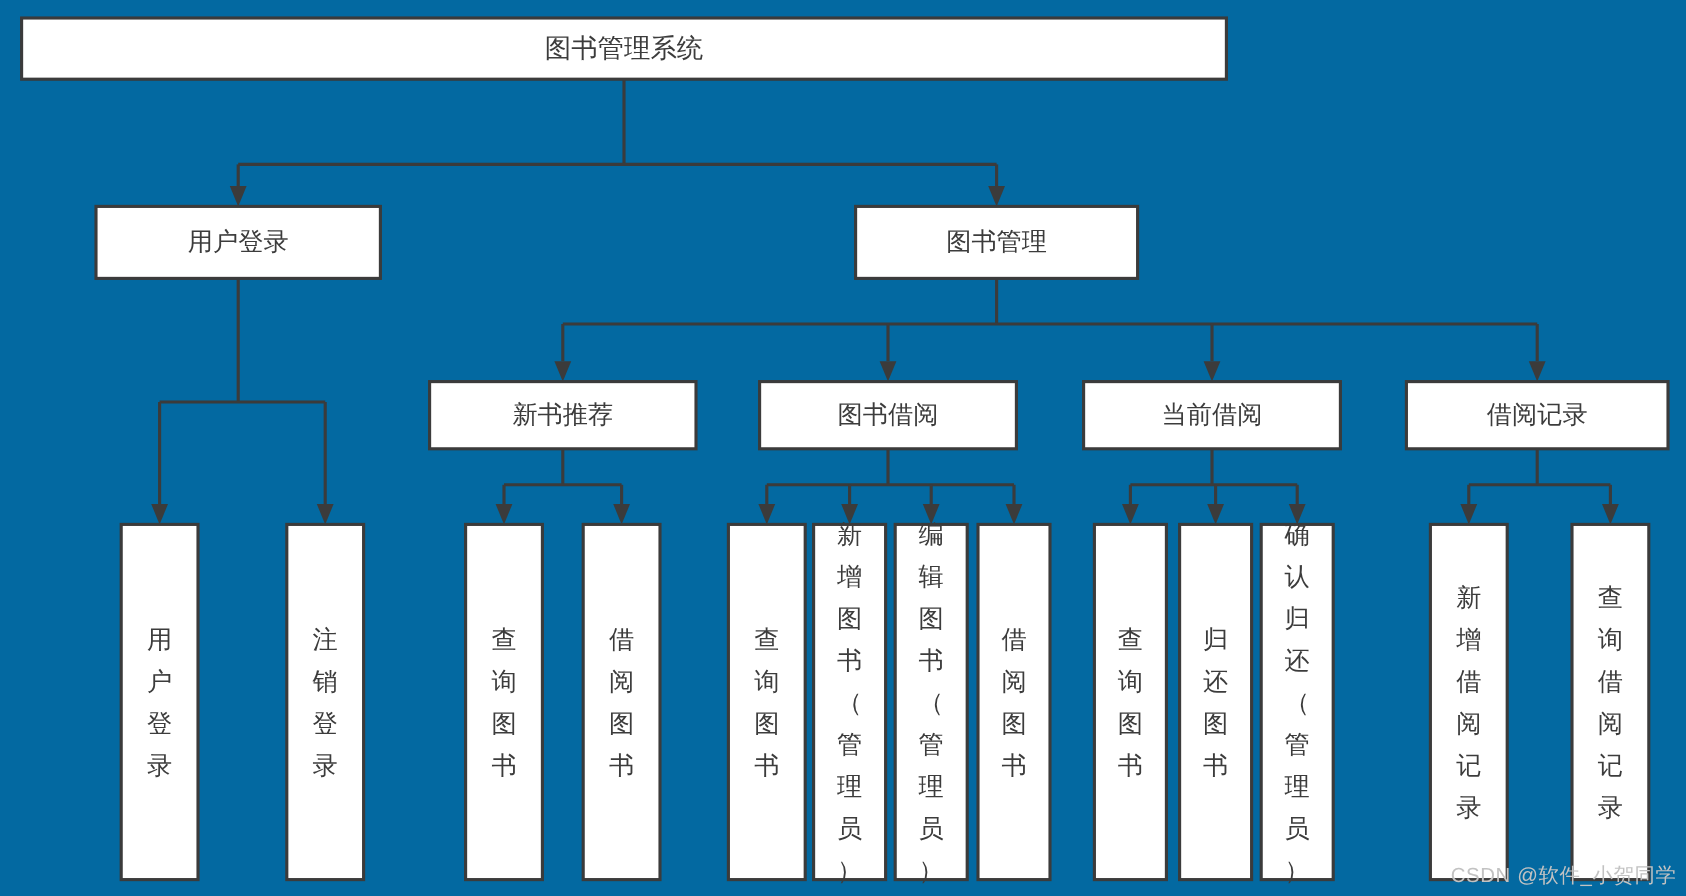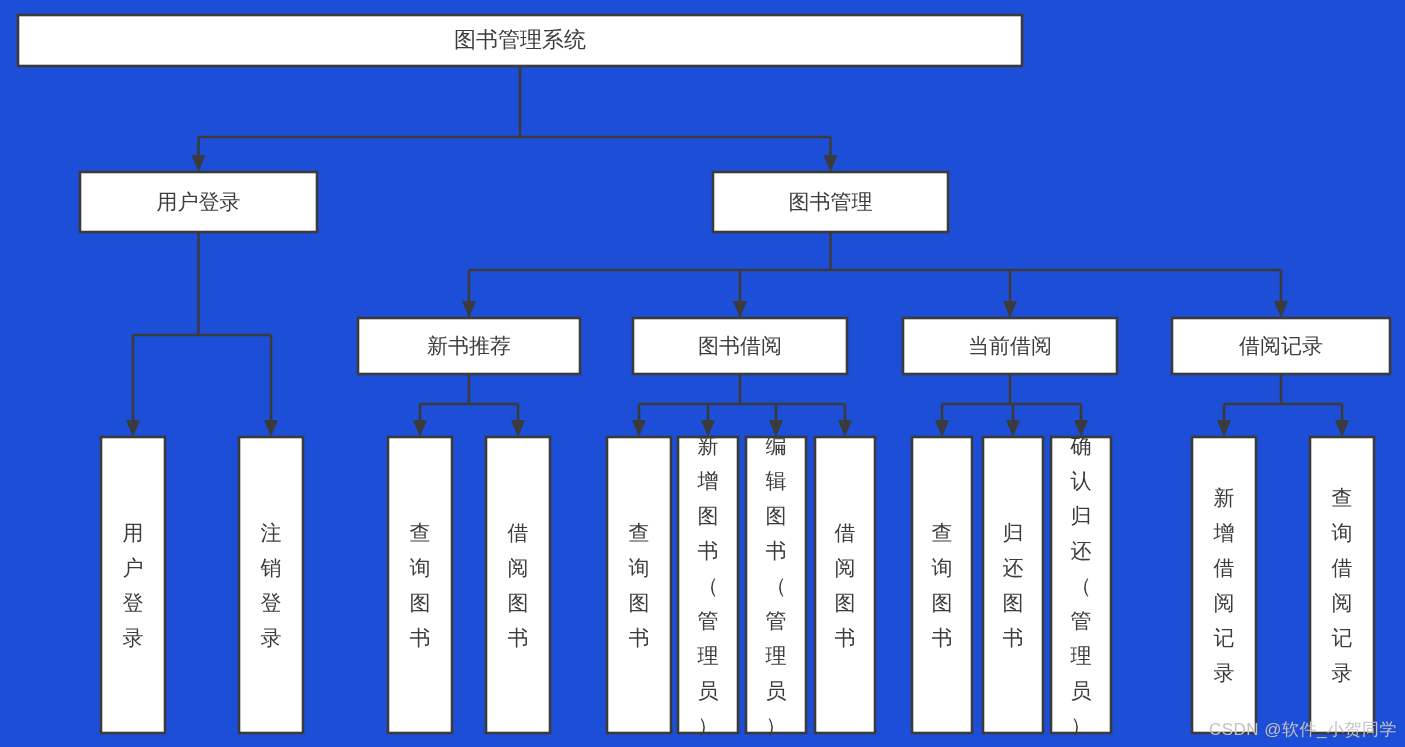--- a/index.html
+++ b/index.html
@@ -11,21 +11,21 @@
     width: 1405px;
     height: 747px;
     font-family: "Liberation Sans", "DejaVu Sans", sans-serif;
     overflow: hidden;
     position: relative;
   }
   #diagram-root {
     position: relative;
     width: 1405px;
     height: 747px;
-    background: #1d4ed8;
+    background: #0369a1;
   }
   svg#tree-svg {
     position: absolute;
     left: 0;
     top: 0;
     width: 1405px;
     height: 747px;
     display: block;
   }
   .node-box {

